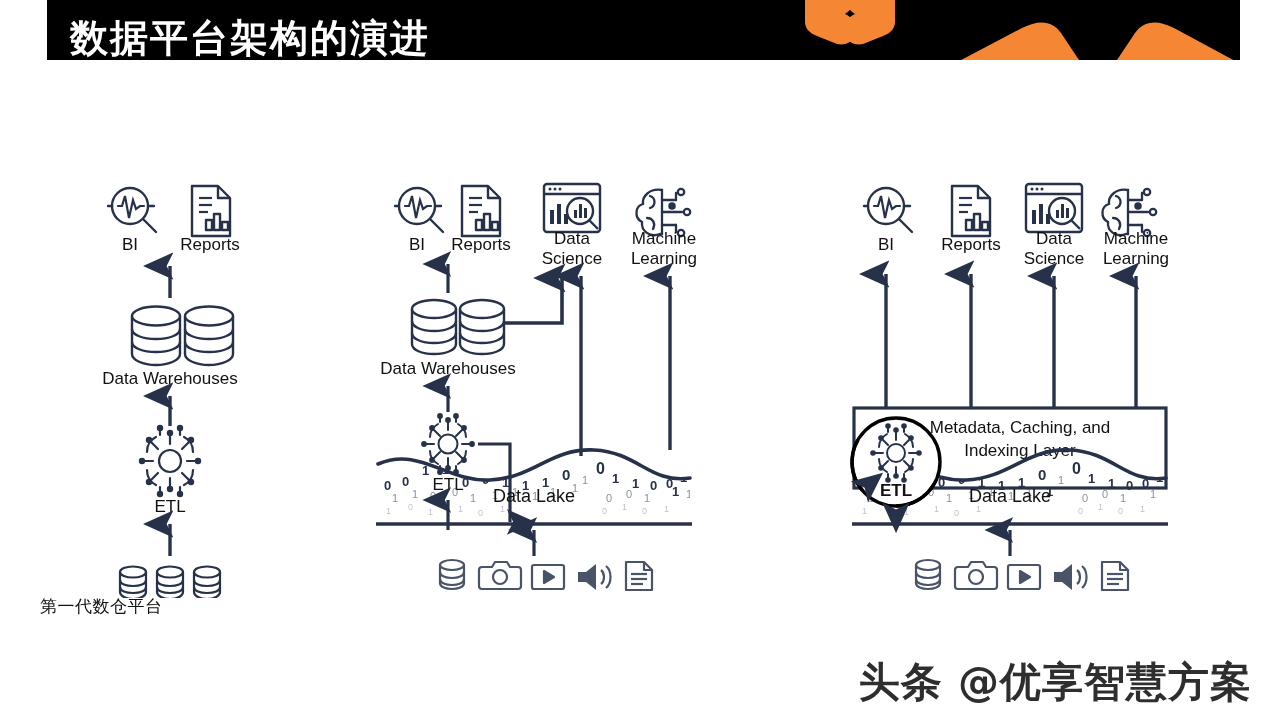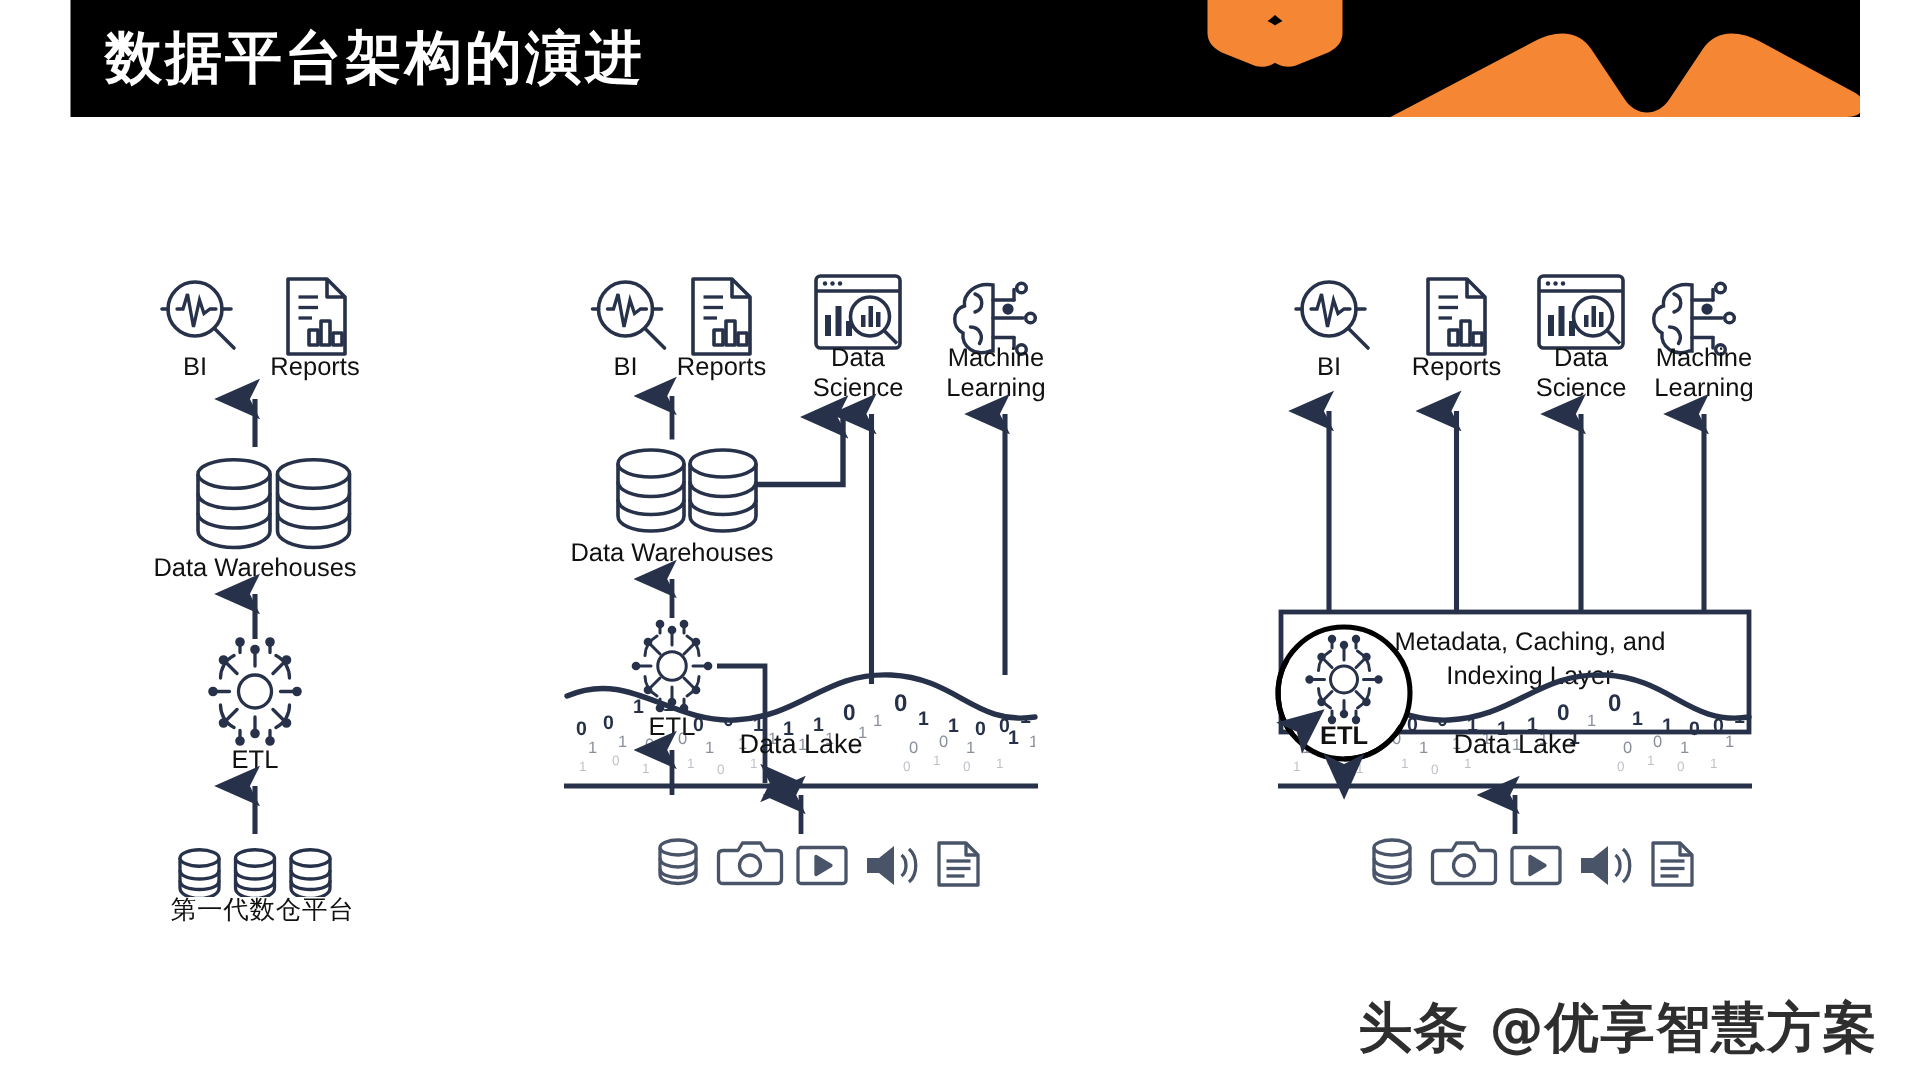--- a/index.html
+++ b/index.html
@@ -3,47 +3,47 @@
 <meta charset="utf-8">
 <style>
   html,body{margin:0;padding:0;}
   body{
     width:1280px;height:720px;background:#ffffff;
     font-family:"Liberation Sans","DejaVu Sans",sans-serif;
     overflow:hidden;position:relative;
   }
   
   .header{
-    position:absolute;left:47px;top:0;width:1193px;height:78px;
+    position:absolute;left:47px;top:0;width:1193px;height:60px;
     background:#000000;overflow:hidden;
   }
   .header-title{
     position:absolute;left:23px;top:7px;
     color:#ffffff;font-size:38px;font-weight:bold;letter-spacing:2px;
     line-height:62px;white-space:nowrap;
     font-family:"DejaVu Sans","Liberation Sans",sans-serif;
   }
   .deco{position:absolute;}
   
   .columns{position:absolute;left:0;top:78px;width:1104px;height:560px;}
   .col{position:absolute;top:0;height:560px;}
   .col1{left:40px;width:270px;}
   .col2{left:350px;width:390px;}
   .col3{left:810px;width:400px;}
   .caption{
-    position:absolute;bottom:20px;width:100%;text-align:center;
+    position:absolute;bottom:20px;width:100%;
     font-size:17px;color:#111;letter-spacing:.5px;
     font-family:"DejaVu Sans","Liberation Sans",sans-serif;
     margin-top:46px;
   }
   .svg-wrap{position:absolute;left:0;top:0;}
   
   .watermark{
     position:absolute;right:28px;bottom:10px;
-    font-size:36px;color:#1d1d1d;font-weight:bold;letter-spacing:1px;
+    font-size:41px;color:#1d1d1d;font-weight:bold;letter-spacing:1px;
     font-family:"DejaVu Sans","Liberation Sans",sans-serif;
     opacity:.92;
   }
   text{font-family:"Liberation Sans","DejaVu Sans",sans-serif;}
 </style>
 </head>
 <body>
 
 <div class="header">
   <svg class="deco" width="1193" height="78" viewBox="0 0 1193 78" style="left:0;top:0;">

